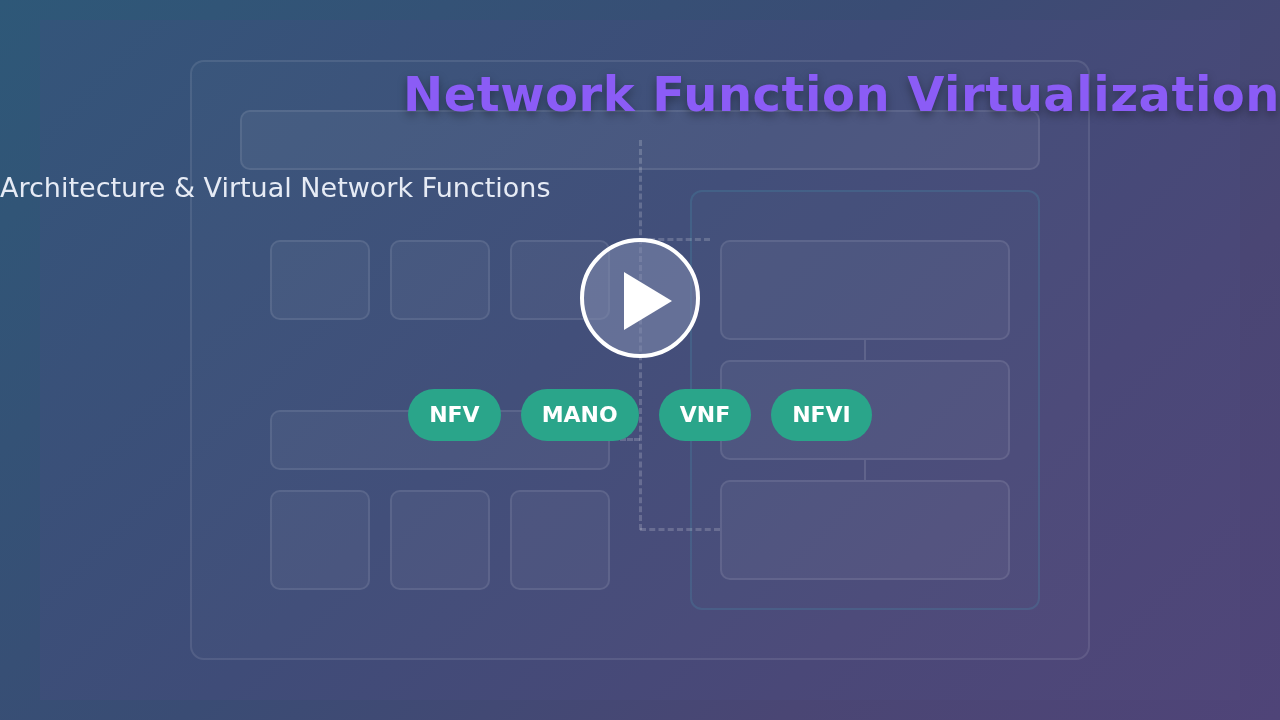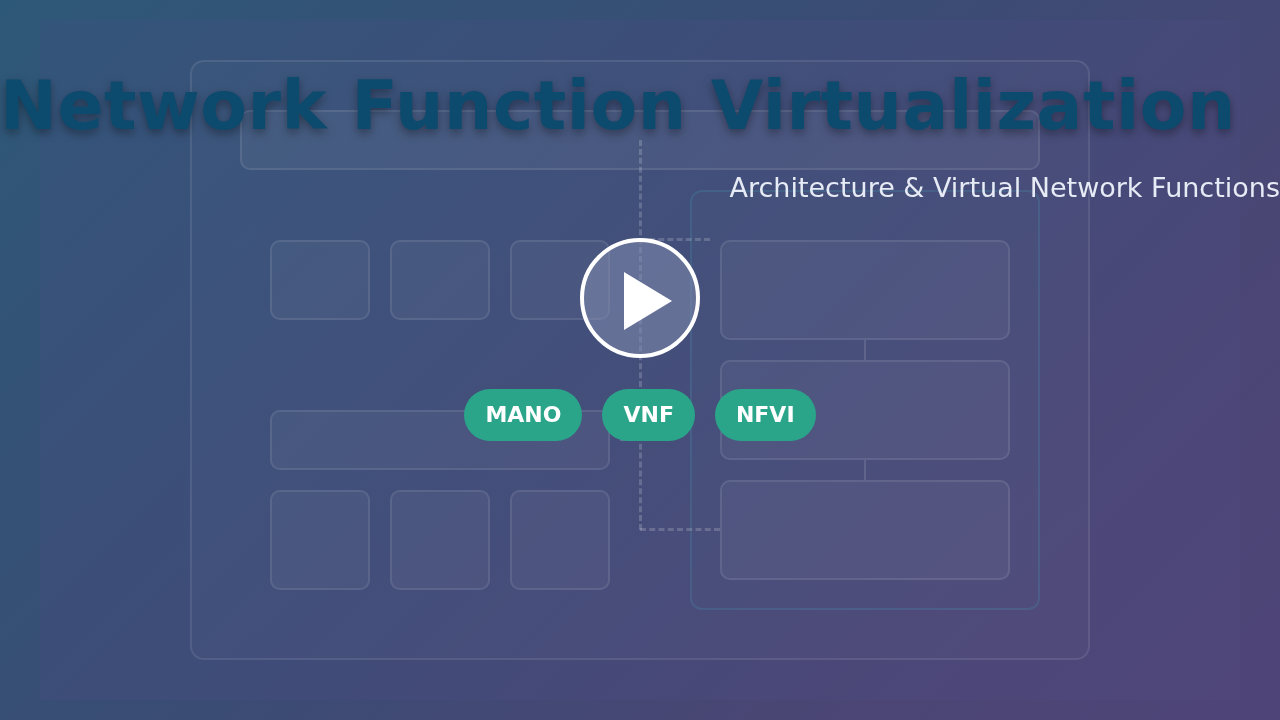--- a/index.html
+++ b/index.html
@@ -19,27 +19,27 @@
   }
   .outer-frame { left:190px; top:60px; width:900px; height:600px; border-radius:14px; background: rgba(255,255,255,0.02); }
   .top-bar { left:240px; top:110px; width:800px; height:60px; background: rgba(255,255,255,0.05); }
   .right-panel { left:690px; top:190px; width:350px; height:420px; border-color: rgba(64,170,190,0.18); background: rgba(80,120,160,0.06); border-radius:12px; }
   .box { background: rgba(255,255,255,0.045); }
   .dash-v { position:absolute; width:0; border-left:3px dashed rgba(255,255,255,0.18); }
   .dash-h { position:absolute; height:0; border-top:3px dashed rgba(255,255,255,0.18); }
   .solid-v { position:absolute; width:2px; background: rgba(255,255,255,0.12); }
 
   .title {
-    position:absolute; left:0; top:66px; width:1280px; text-align:left;
-    font-family: "DejaVu Sans", sans-serif; font-weight:bold; font-size:68px;
-    color:#0c4a6e; letter-spacing:0.5px;
+    position:absolute; left:0; top:66px; width:1280px; text-align:right;
+    font-family: "DejaVu Sans", sans-serif; font-weight:bold; font-size:48px;
+    color:#8b5cf6; letter-spacing:0.5px;
     text-shadow: 0 4px 10px rgba(0,0,0,0.35);
   }
   .subtitle {
-    position:absolute; left:0; top:172px; width:1280px; text-align:right;
+    position:absolute; left:0; top:172px; width:1280px; text-align:left;
     font-family: "DejaVu Sans", sans-serif; font-size:27px; color:#e6ebf5;
   }
   .play-button {
     position:absolute; left:580px; top:238px; width:120px; height:120px; box-sizing:border-box;
     border-radius:50%; border:4px solid #ffffff; background: rgba(130,140,175,0.55);
     cursor:pointer;
   }
   .play-icon {
     position:absolute; left:40px; top:30px; width:0; height:0;
     border-top:29px solid transparent; border-bottom:29px solid transparent; border-left:48px solid #ffffff;
@@ -83,16 +83,17 @@
 <div class="dash-h" style="left:640px;top:528px;width:80px;"></div>
 
 <div class="title">Network Function Virtualization</div>
 <div class="subtitle">Architecture &amp; Virtual Network Functions</div>
 
 <div class="play-button">
   <span class="play-icon"></span>
 </div>
 
 <div class="tags">
+  <span class="tag">NFV</span>
   <span class="tag">MANO</span>
   <span class="tag">VNF</span>
   <span class="tag">NFVI</span>
 </div>
 
 </body></html>

